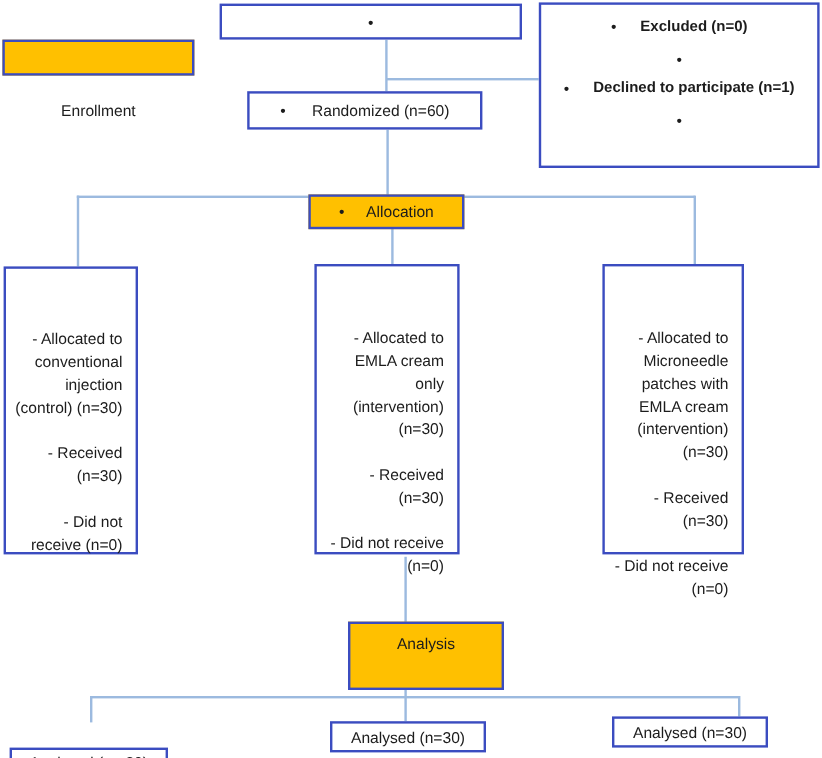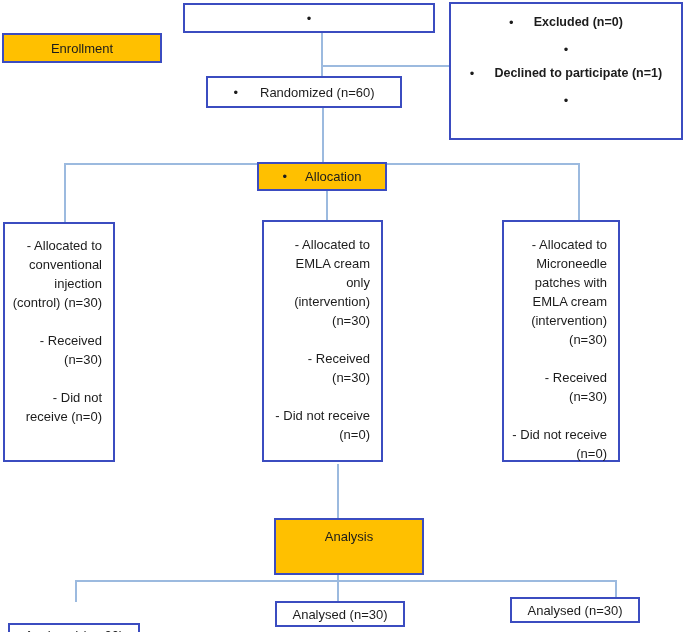--- a/index.html
+++ b/index.html
@@ -35,27 +35,29 @@
     align-items: center;
     justify-content: center;
     gap: 22px;
   }
   .bullet { font-size: 13px; line-height: 1; }
   .stage-label {
     display: flex;
     height: 100%;
     align-items: center;
     justify-content: center;
+    margin-top: 44px;
   }
   .alloc-text {
     white-space: pre-line;
     text-align: right;
     line-height: 19px;
     padding: 12px 11px 0 4px;
     font-size: 13px;
+    margin-top: 37px;
   }
   .alloc-text.mid { line-height: 19px; padding-top: 13px; }
   .excl-list { padding: 9px 6px 0 6px; }
   .excl-item {
     display: flex;
     justify-content: center;
     align-items: flex-start;
     gap: 20px;
     margin-bottom: 8px;
     font-size: 12.5px;
@@ -163,21 +165,21 @@
 (intervention)
 (n=30)
 
 - Received
 (n=30)
 
 - Did not receive
 (n=0)</div>
   </div>
 
-  <div class="box orange" style="left:274px; top:518px; width:150px; height:57px">
+  <div class="box orange" style="left:290px; top:518px; width:130px; height:57px">
     <div class="analysis-label">Analysis</div>
   </div>
 
   <div class="box" style="left:8px; top:623px; width:132px; height:25px">
     <div class="center-row" style="gap:0">
       <span>Analysed (n= 30)</span>
     </div>
   </div>
 
   <div class="box" style="left:275px; top:601px; width:130px; height:26px">

